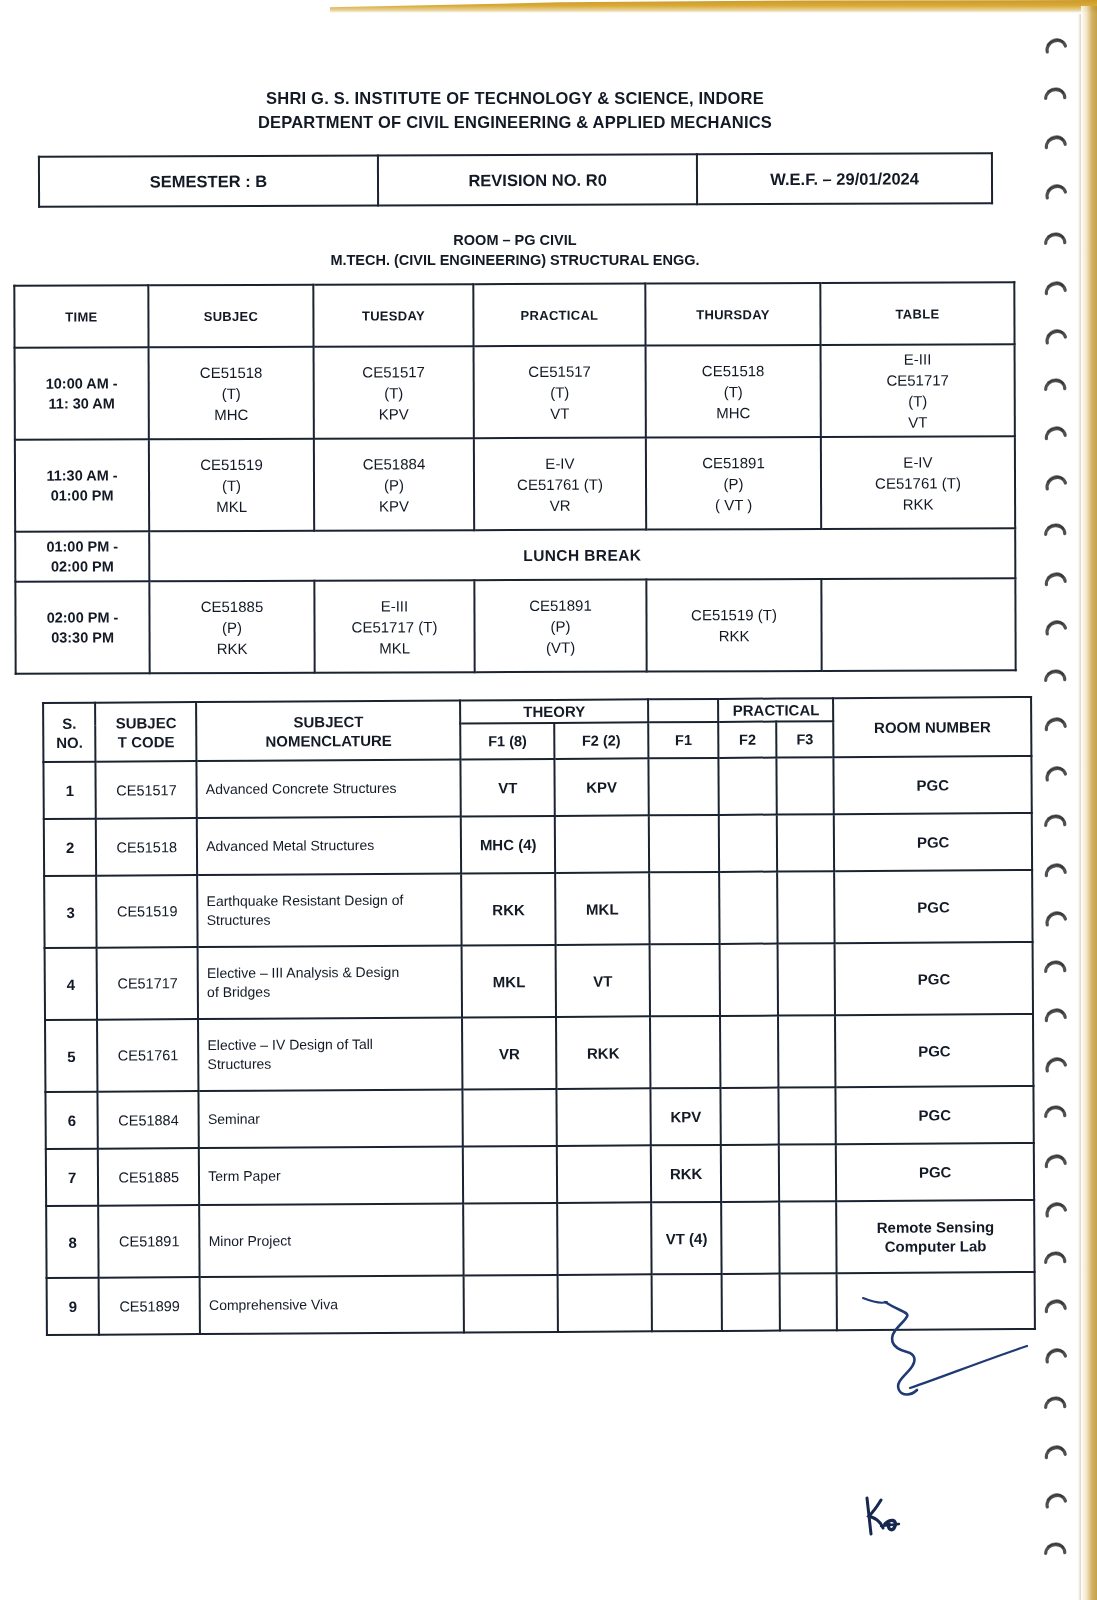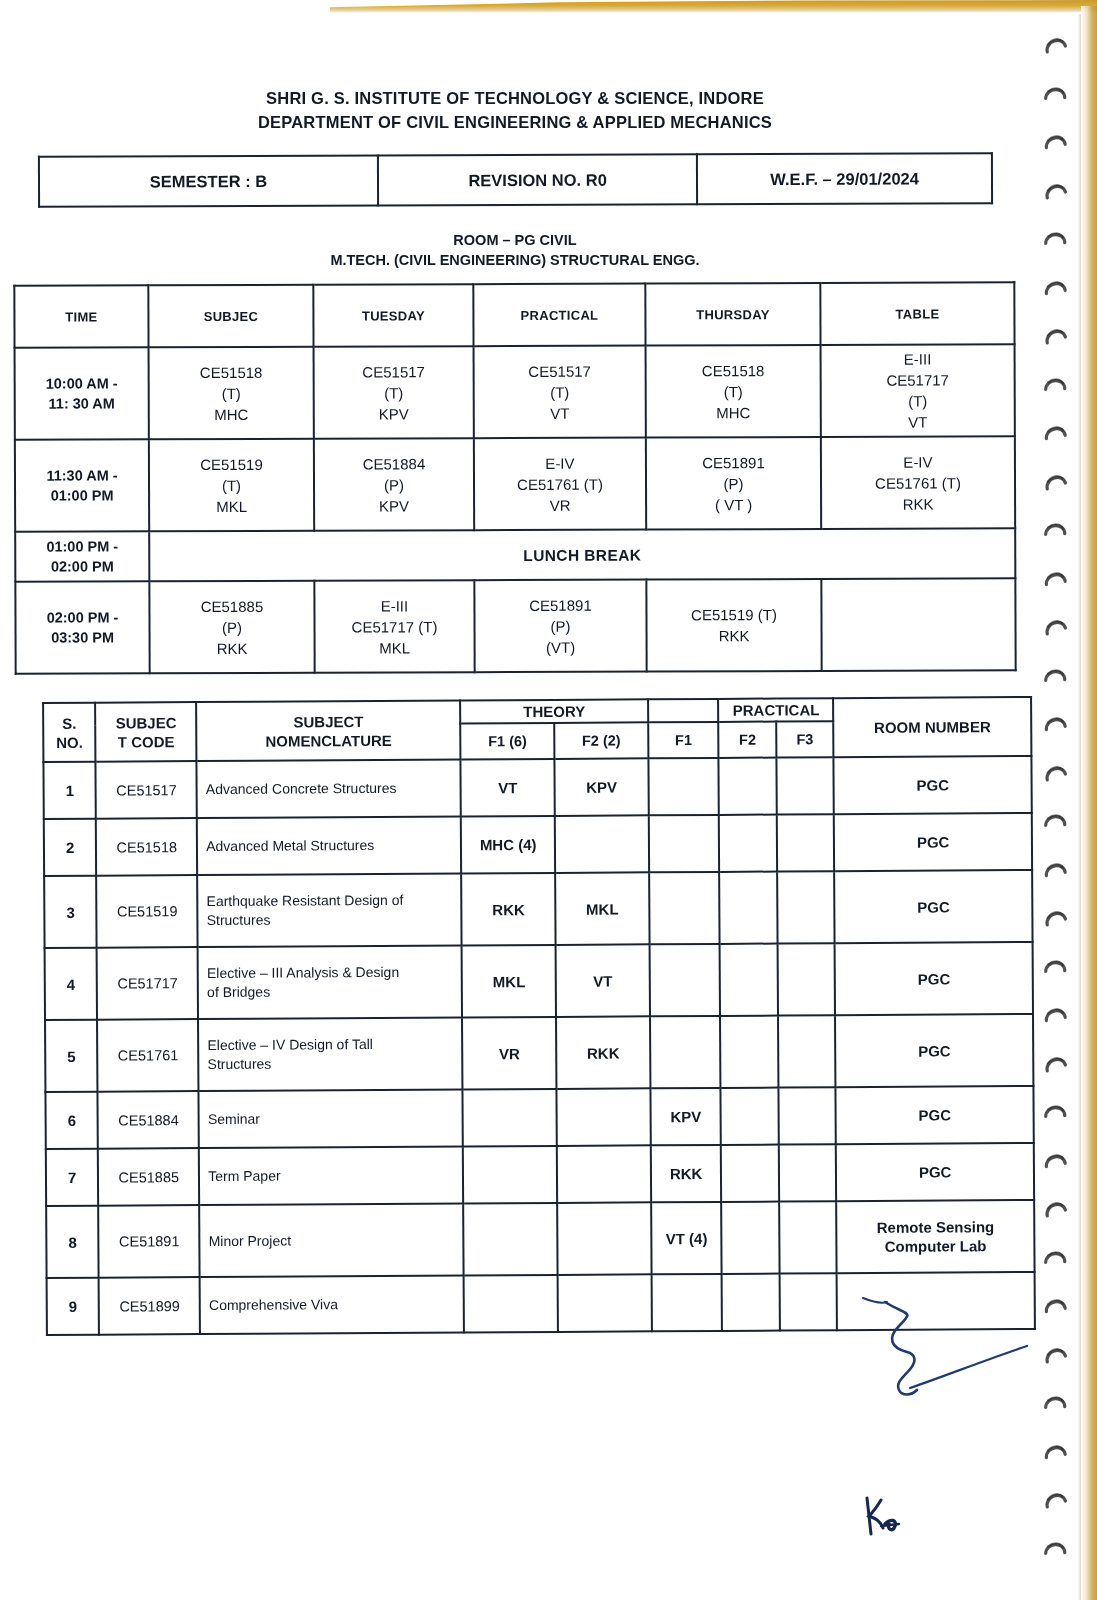--- a/index.html
+++ b/index.html
@@ -628,21 +628,21 @@
           <th rowspan="2">
             <span class="cellline">SUBJECT</span>
             <span class="cellline">NOMENCLATURE</span>
           </th>
           <th colspan="2">THEORY</th>
           <th></th>
           <th colspan="2">PRACTICAL</th>
           <th rowspan="2">ROOM NUMBER</th>
         </tr>
         <tr>
-          <th class="small">F1 (6)</th>
+          <th class="small">F1 (8)</th>
           <th class="small">F2 (2)</th>
           <th class="small">F1</th>
           <th class="small">F2</th>
           <th class="small">F3</th>
         </tr>
       </thead>
       <tbody>
         <tr>
           <td class="sno">1</td>
           <td class="code">CE51517</td>

